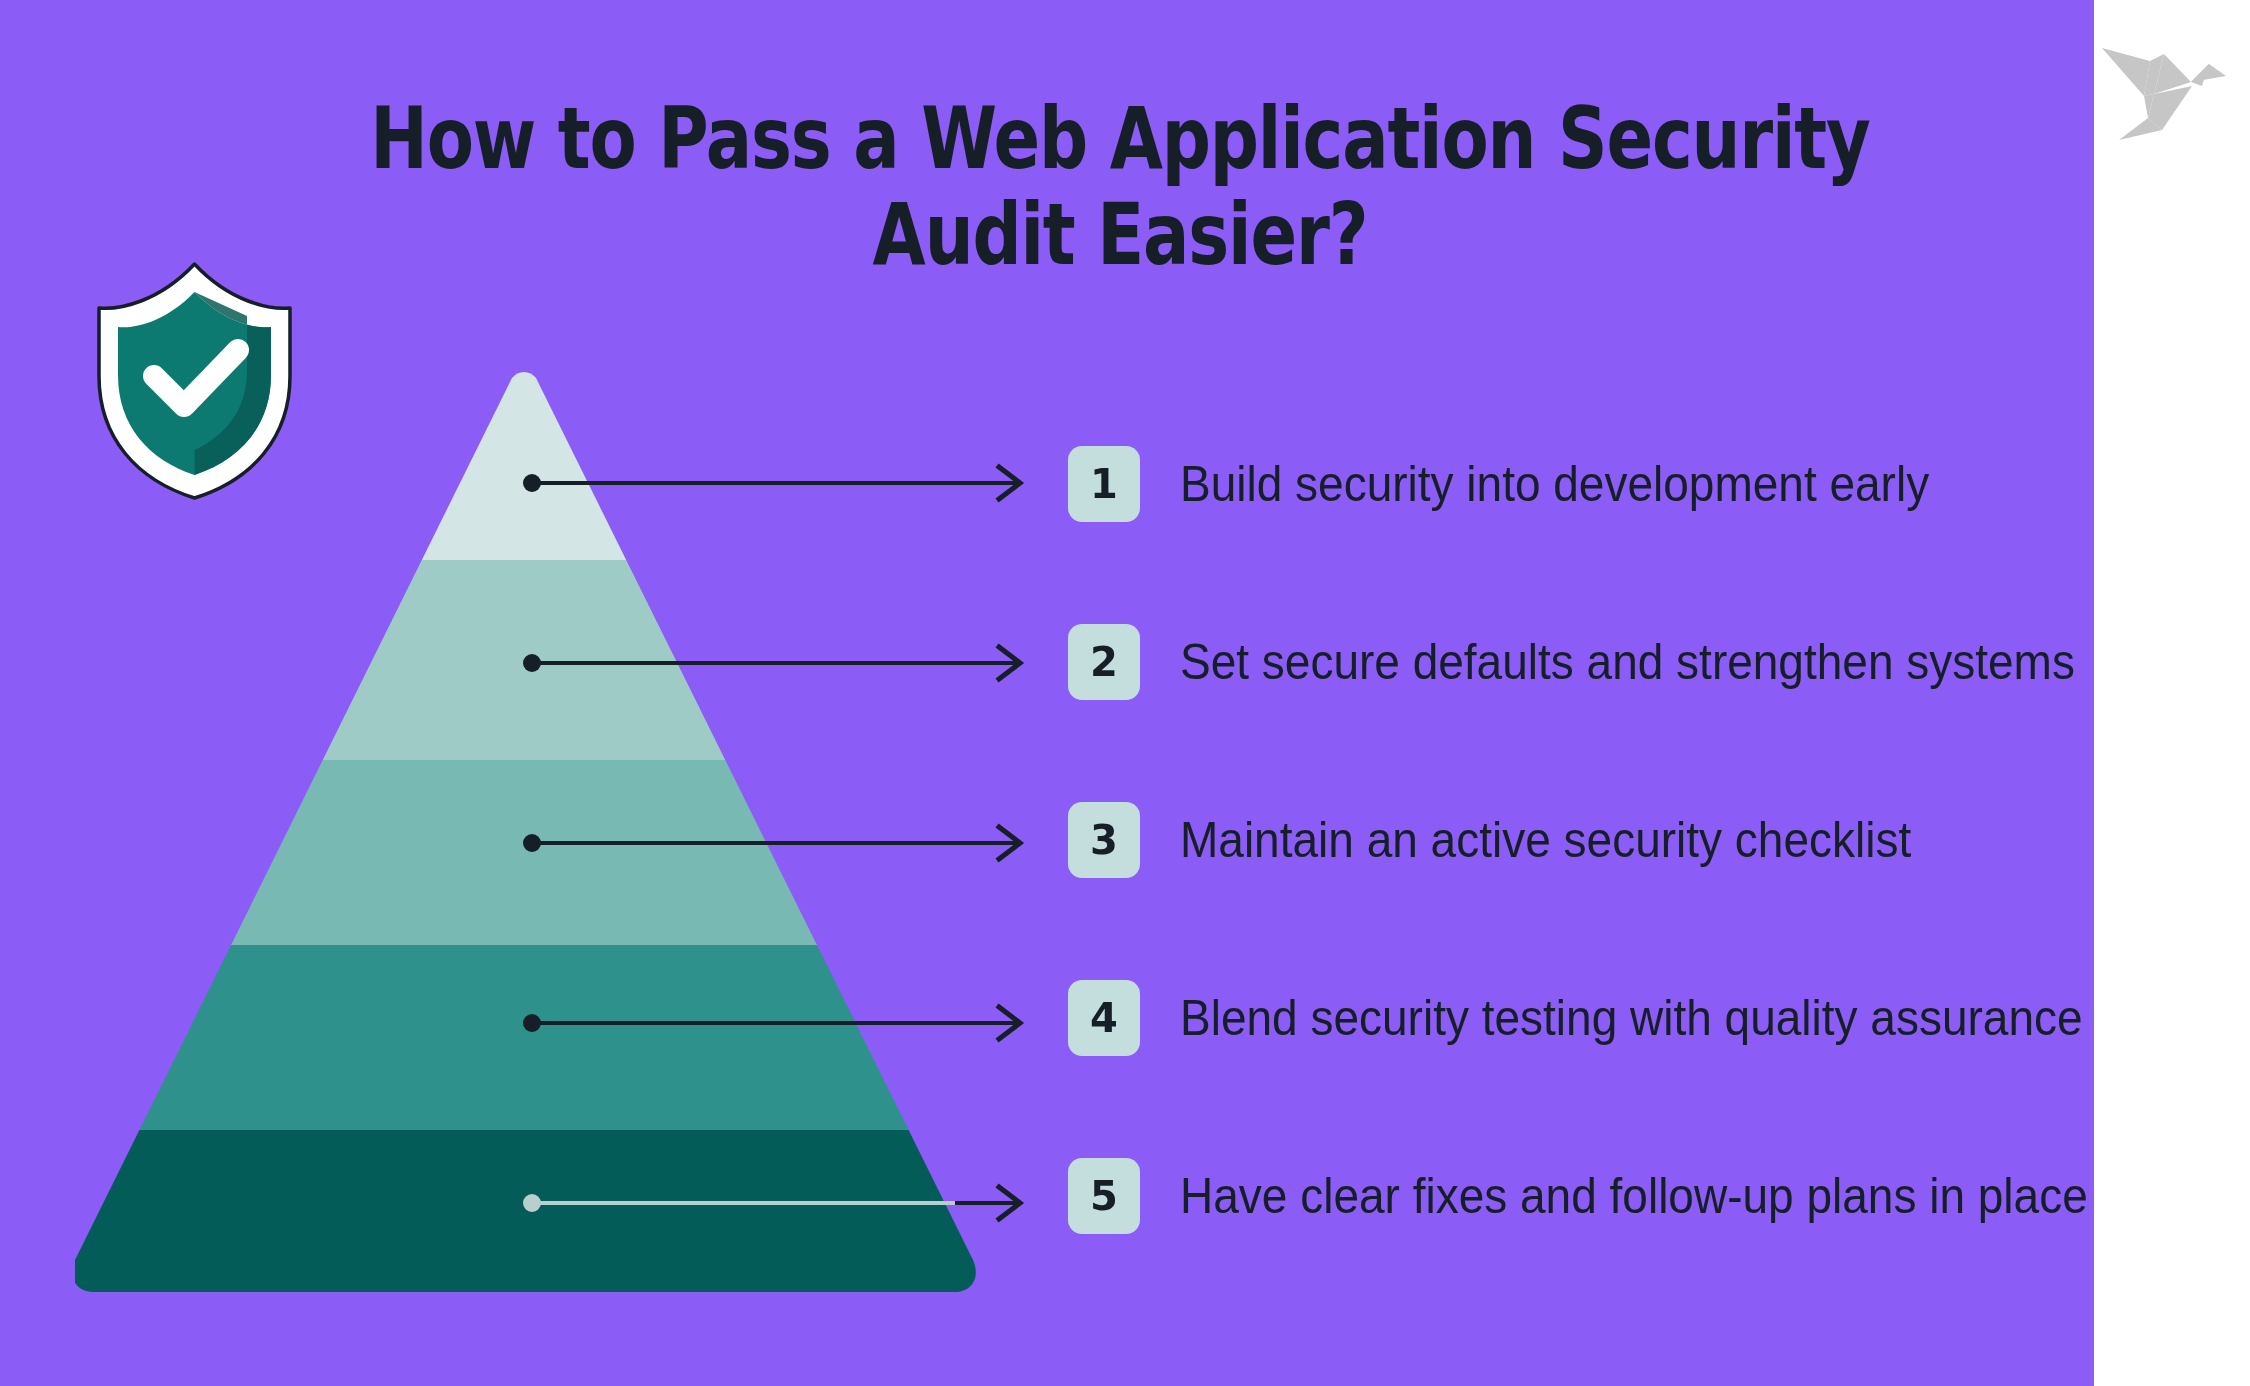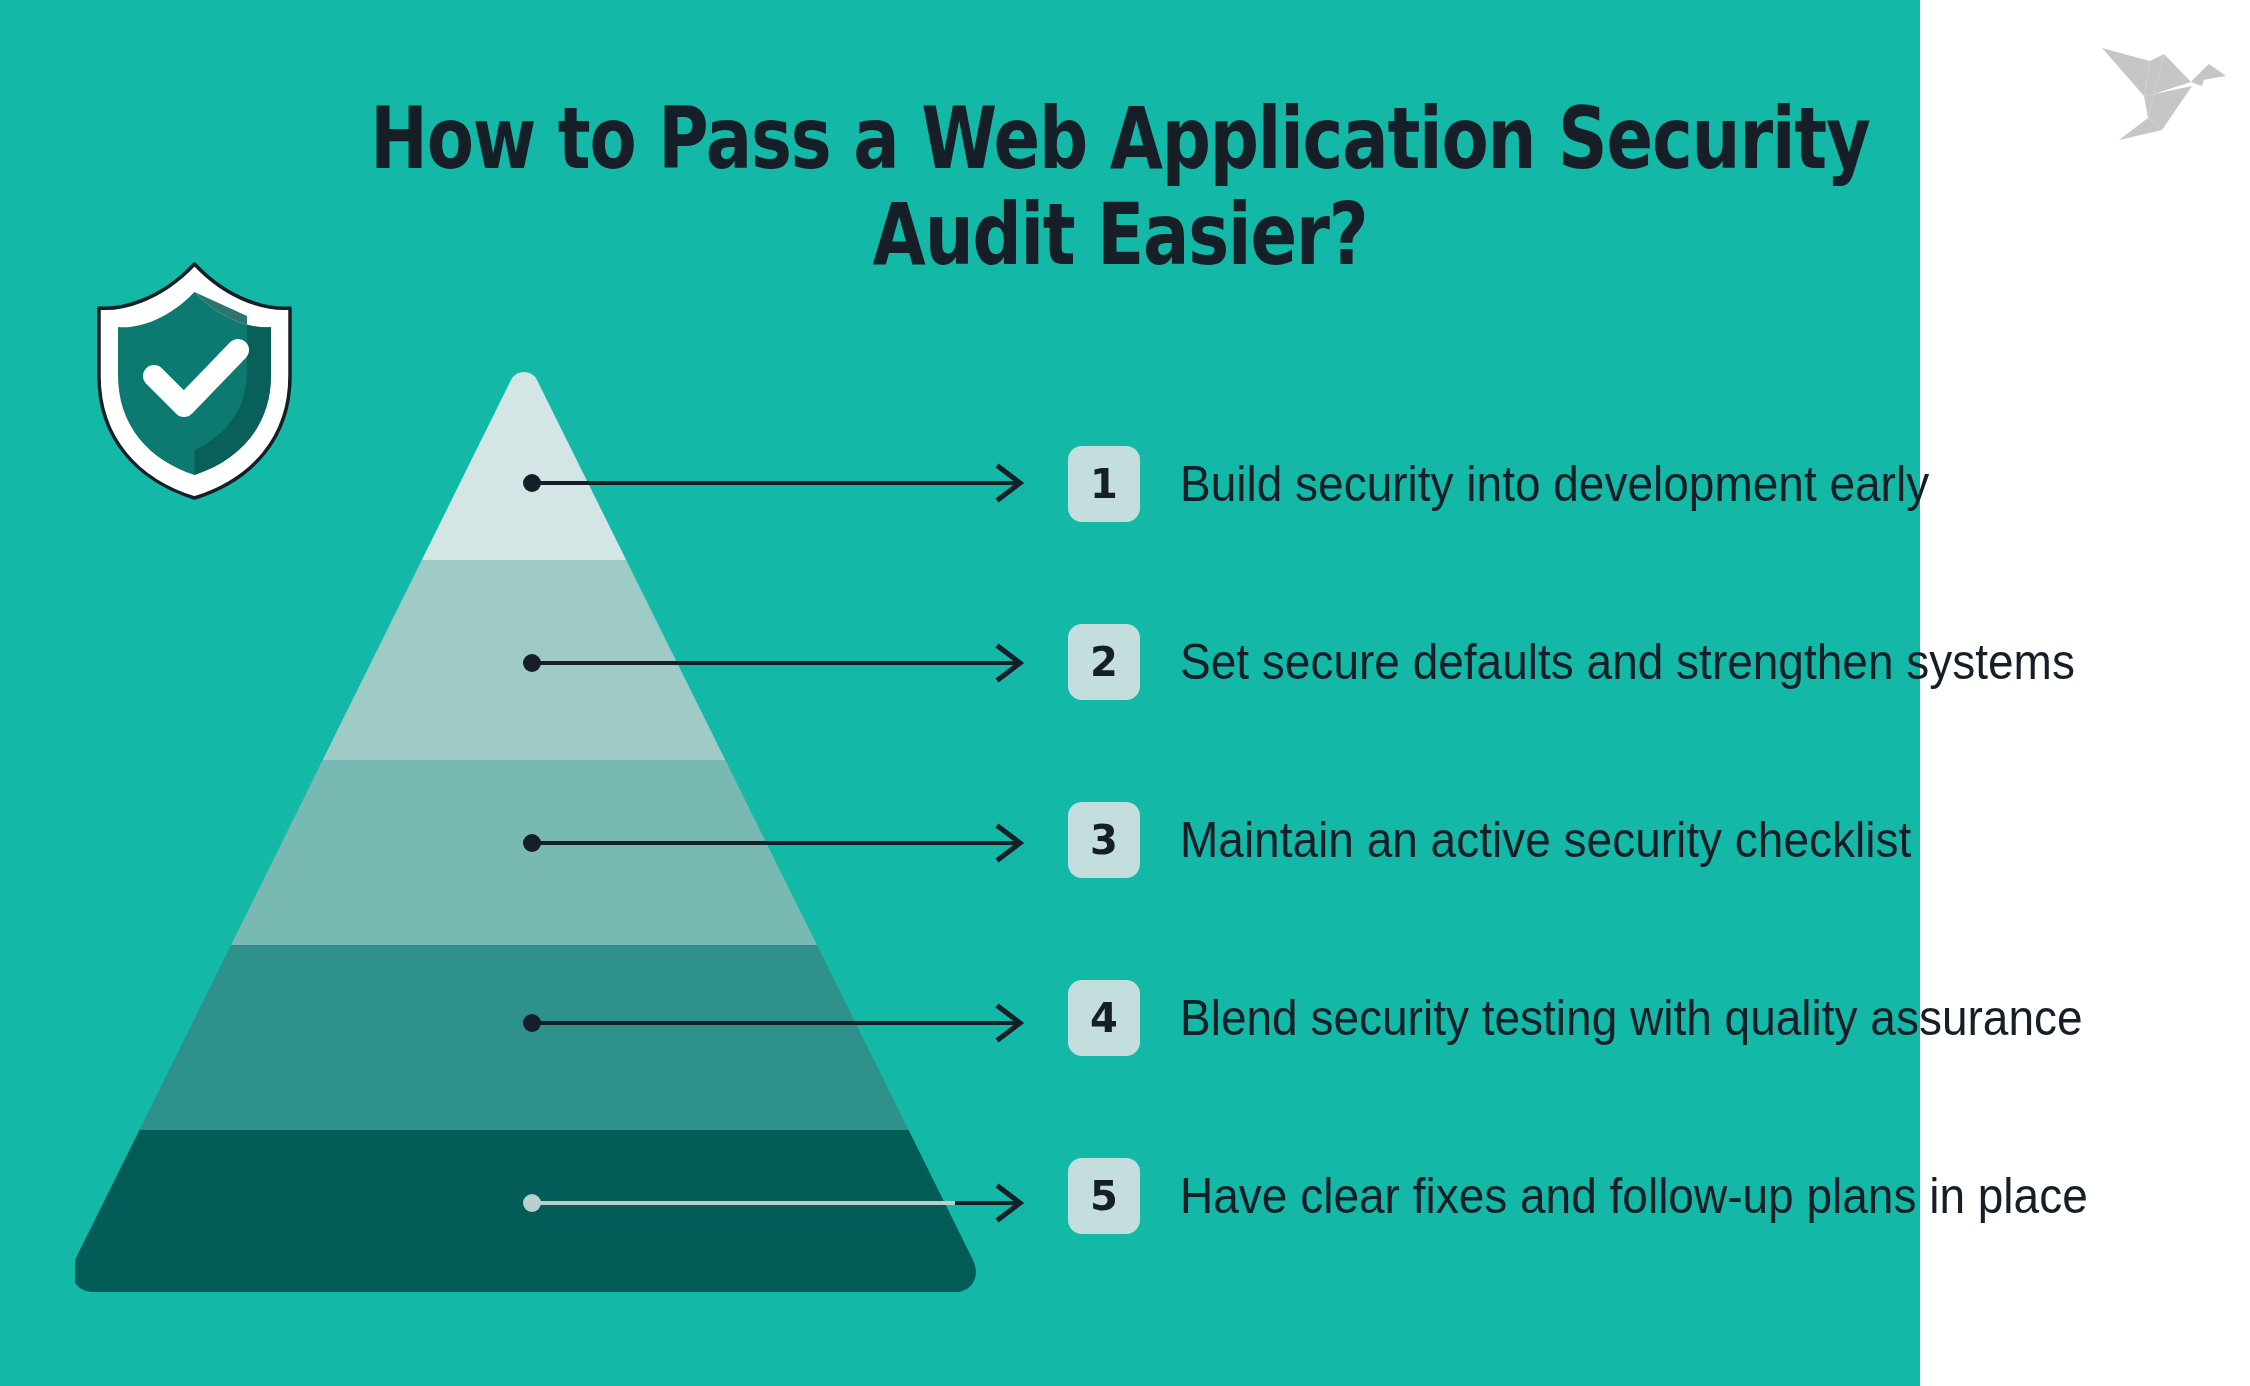--- a/index.html
+++ b/index.html
@@ -4,22 +4,22 @@
 <style>
   * { margin:0; padding:0; box-sizing:border-box; }
   html, body {
     width:2250px; height:1386px;
     background:#ffffff;
     font-family:"Liberation Sans", sans-serif;
     overflow:hidden;
   }
   #canvas {
     position:relative;
-    width:1920px; height:1386px;
-    background:#14b8a6;
+    width:2094px; height:1386px;
+    background:#8b5cf6;
   }
 
   
   #brand-logo {
     position:absolute;
     top:18px; left:2092px;
     width:150px; height:130px;
   }
 
   

